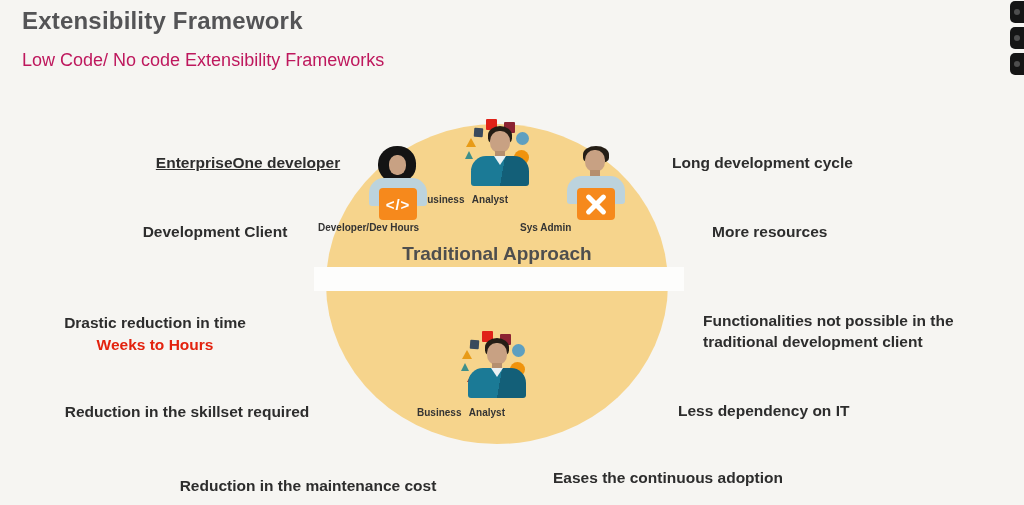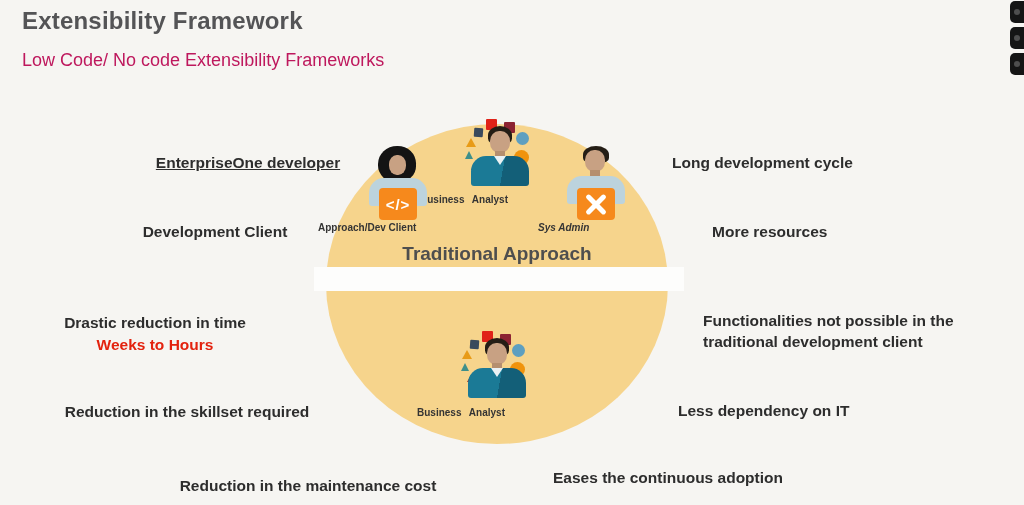--- a/index.html
+++ b/index.html
@@ -98,35 +98,35 @@
   <div class="fig-label ba-label" style="left:420px; top:194px;">Business Analyst</div>
 
   <div class="fig" style="left:364px; top:146px; width:68px; height:80px;">
     <div class="hair-f" style="left:14px; top:0; width:38px; height:36px;"></div>
     <div class="face" style="left:25px; top:9px; width:17px; height:20px;"></div>
     <div class="torso torso-blue" style="left:5px; top:32px; width:58px; height:28px;"></div>
     <div class="badge" style="left:15px; top:42px; width:38px; height:32px;">
       <span class="code-glyph">&lt;/&gt;</span>
     </div>
   </div>
-  <div class="fig-label" style="left:318px; top:222px;">Approach/Dev Client</div>
+  <div class="fig-label" style="left:318px; top:222px;">Developer/Dev Hours</div>
 
   <div class="fig" style="left:562px; top:146px; width:68px; height:80px;">
     <div class="hair-m" style="left:21px; top:0; width:26px; height:17px;"></div>
     <div class="face" style="left:23px; top:4px; width:20px; height:22px;"></div>
     <div class="neck" style="left:28px; top:24px; width:10px; height:8px;"></div>
     <div class="torso torso-blue" style="left:5px; top:30px; width:58px; height:28px;"></div>
     <div class="badge" style="left:15px; top:42px; width:38px; height:32px;">
       <div class="toolbar-x">
           <span class="b1"></span>
           <span class="b2"></span>
         </div>
     </div>
   </div>
-  <div class="fig-label" style="left:538px; top:222px;font-style:italic;">Sys Admin</div>
+  <div class="fig-label" style="left:520px; top:222px;">Sys Admin</div>
 
   <div class="confetti" style="left:456px; top:330px;">
     <i class="sq sq-navy"></i>
     <i class="sq sq-red"></i>
     <i class="sq sq-maroon"></i>
     <i class="dot-steel"></i>
     <i class="dot-orange"></i>
     <i class="tri tri-orange"></i>
     <i class="tri tri-teal"></i>
     <i class="tri tri-maroon"></i>

